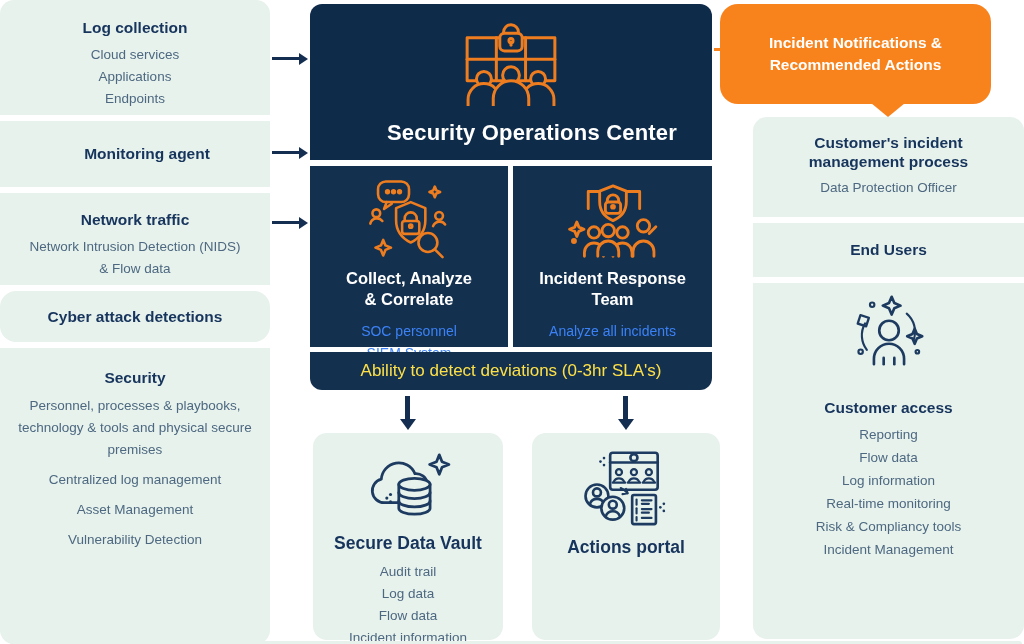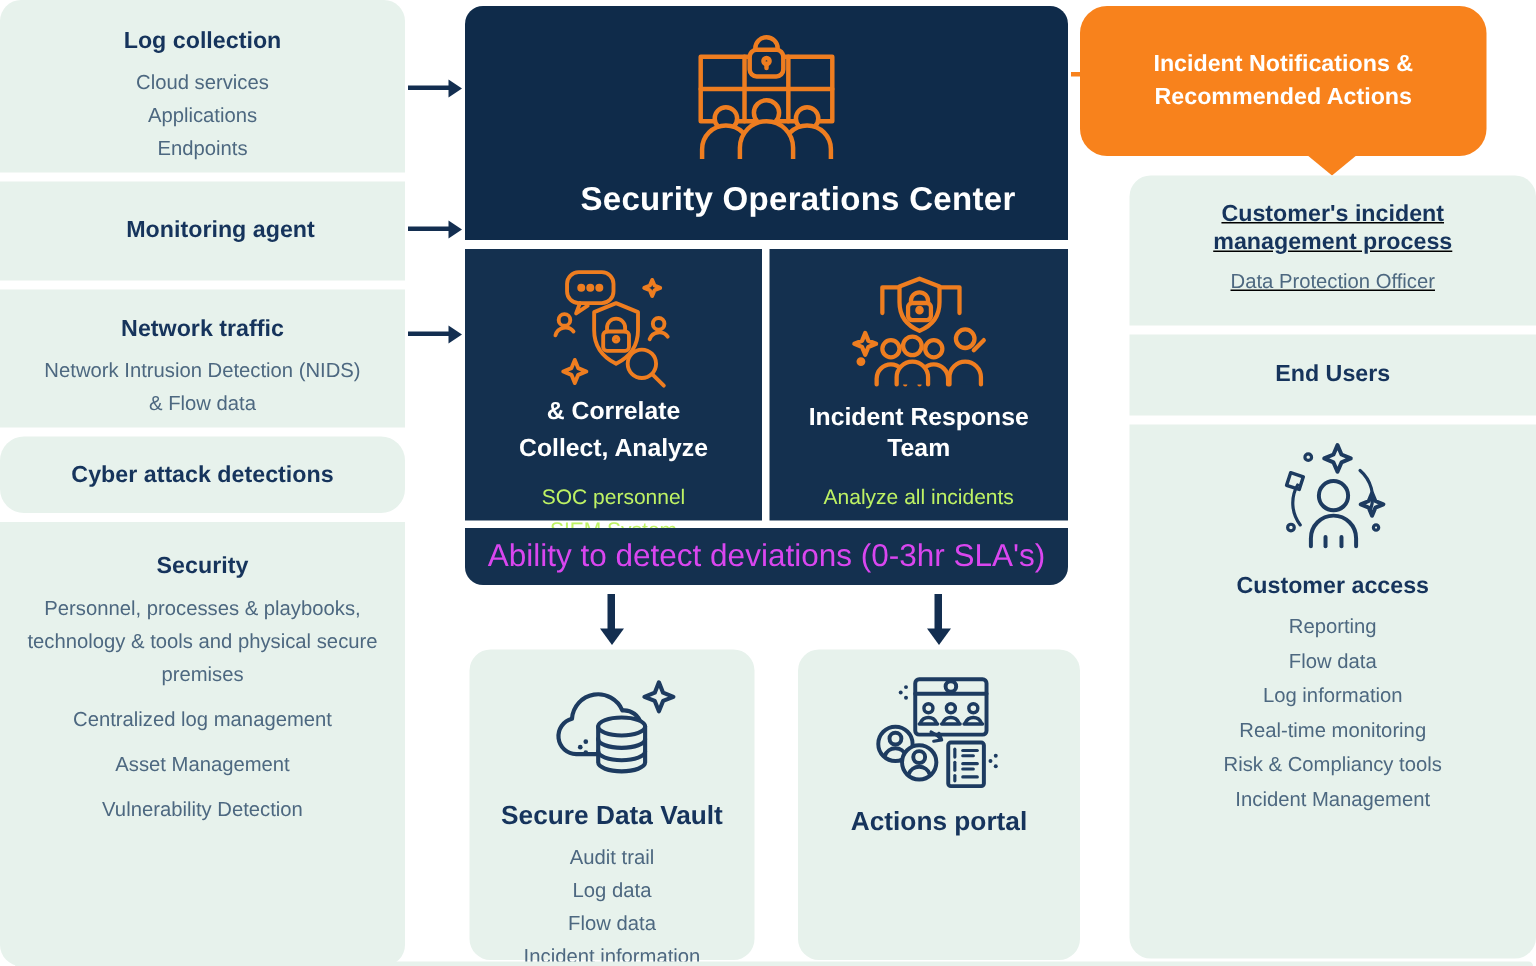--- a/index.html
+++ b/index.html
@@ -14,23 +14,23 @@
   .col{display:flex;flex-direction:column;gap:6px;}
   .mint{background:#e7f2ec;box-sizing:border-box;text-align:center;}
   .col .mint:first-child{border-radius:14px 14px 0 0;}
   .col .mint:last-child{border-radius:0 0 14px 14px;}
   .card-title{color:#16345c;font-weight:bold;font-size:15.5px;line-height:1.25;}
   .card-item{color:#4d6880;font-size:13.5px;line-height:22px;}
   .vcenter{display:flex;align-items:center;justify-content:center;}
   
   .navy{background:#14304f;box-sizing:border-box;text-align:center;color:#fff;}
   .soc-box{background:#0f2b4a;border-radius:12px 12px 0 0;}
-  .bar{border-radius:0 0 12px 12px;font-size:21px;color:#d946ef;}
+  .bar{border-radius:0 0 12px 12px;font-size:17px;color:#fde047;}
   .navy-title{font-weight:bold;font-size:16.5px;line-height:1.3;color:#ffffff;}
-  .navy-item{font-size:14px;line-height:22px;color:#bef264;}
+  .navy-item{font-size:14px;line-height:22px;color:#3b82f6;}
   .soc-title{font-weight:bold;font-size:22px;color:#ffffff;letter-spacing:.2px;}
   
   .orange-box{
     background:#f8821c;border-radius:18px;color:#fff;font-weight:bold;
     font-size:15.5px;line-height:1.45;text-align:center;
     display:flex;align-items:center;justify-content:center;
   }
   .orange-tail{
     width:0;height:0;border-left:17px solid transparent;border-right:17px solid transparent;
     border-top:14px solid #f8821c;
@@ -137,22 +137,22 @@
       <rect x="42" y="50" width="20" height="15" rx="3"></rect>
       <circle cx="52" cy="56" r="1.8"></circle>
       <circle cx="85" cy="44" r="4.5"></circle>
       <path d="M78,56 a8,8 0 0 1 14,-2"></path>
       <circle cx="72" cy="75" r="11" fill="#14304f"></circle>
       <line x1="80" y1="83" x2="89" y2="92"></line>
       <path d="M20,72 l2.6,6.4 6.4,2.6 -6.4,2.6 -2.6,6.4 -2.6,-6.4 -6.4,-2.6 6.4,-2.6 z"></path>
       <path d="M80,10 l1.8,4.4 4.4,1.8 -4.4,1.8 -1.8,4.4 -1.8,-4.4 -4.4,-1.8 4.4,-1.8 z"></path>
     </g>
   </svg>
+  <div class="navy-title" style="margin-top:4px;">Collect, Analyze</div>
   <div class="navy-title">&amp; Correlate</div>
-  <div class="navy-title" style="margin-top:4px;">Collect, Analyze</div>
   <div class="navy-item" style="margin-top:9px;">SOC personnel</div>
   <div class="navy-item">SIEM System</div>
 </div>
 
 <div class="abs navy" style="left:513px;top:166px;width:199px;height:181px;padding-top:16px;">
   <svg viewBox="0 0 100 84" style="width:96px;height:80px;margin:0 auto;">
     <g fill="none" stroke="#ee7d20" stroke-width="3" stroke-linecap="round" stroke-linejoin="round">
       <polyline points="36,10 24,10 24,28"></polyline>
       <polyline points="64,10 78,10 78,28"></polyline>
       <path d="M50,4 l14,5.5 v11 c0,10 -5.5,16.5 -14,20 c-8.5,-3.5 -14,-10 -14,-20 v-11 z" fill="#14304f"></path>
@@ -270,21 +270,21 @@
 <div class="abs orange-box" style="left:720px;top:4px;width:271px;height:100px;">
   <div>
     <div>Incident Notifications &amp;</div>
     <div>Recommended Actions</div>
   </div>
 </div>
 <div class="abs orange-tail" style="left:871px;top:103px;"></div>
 
 <div class="abs col" style="left:753px;top:117px;width:271px;">
 
-  <div class="mint" style="height:100px;padding-top:16px;text-decoration:underline;">
+  <div class="mint" style="height:100px;padding-top:16px;">
     <div class="card-title">Customer's incident</div>
     <div class="card-title">management process</div>
     <div class="card-item" style="margin-top:5px;">Data Protection Officer</div>
   </div>
 
   <div class="mint vcenter" style="height:54px;">
     <div class="card-title">End Users</div>
   </div>
 
   <div class="mint" style="height:356px;padding-top:12px;">
@@ -297,21 +297,21 @@
         <path d="M19,62 a27,27 0 0 1 -2,-30" stroke-width="2.4"></path>
         <path d="M64,21 a27,27 0 0 1 8,29" stroke-width="2.4"></path>
         <path d="M47,2 l3,7 7,3 -7,3 -3,7 -3,-7 -7,-3 7,-3 z"></path>
         <path d="M73,38 l2.5,6 6,2.5 -6,2.5 -2.5,6 -2.5,-6 -6,-2.5 6,-2.5 z"></path>
         <rect x="10" y="24" width="10" height="10" transform="rotate(18 15 29)" stroke-width="2.6"></rect>
         <circle cx="25" cy="11" r="2.5" stroke-width="2.4"></circle>
         <circle cx="76" cy="64" r="2" stroke-width="2.4"></circle>
         <circle cx="12" cy="64" r="2.5" stroke-width="2.4"></circle>
       </g>
     </svg>
-    <div class="card-title" style="margin-top:8px;">Customer access</div>
+    <div class="card-title" style="margin-top:25px;">Customer access</div>
     <div class="card-item" style="margin-top:6px;line-height:23px;">Reporting</div>
     <div class="card-item" style="line-height:23px;">Flow data</div>
     <div class="card-item" style="line-height:23px;">Log information</div>
     <div class="card-item" style="line-height:23px;">Real-time monitoring</div>
     <div class="card-item" style="line-height:23px;">Risk &amp; Compliancy tools</div>
     <div class="card-item" style="line-height:23px;">Incident Management</div>
   </div>
 </div>
 
 <div class="abs strip" style="left:10px;top:641px;width:1012px;height:3px;"></div>

